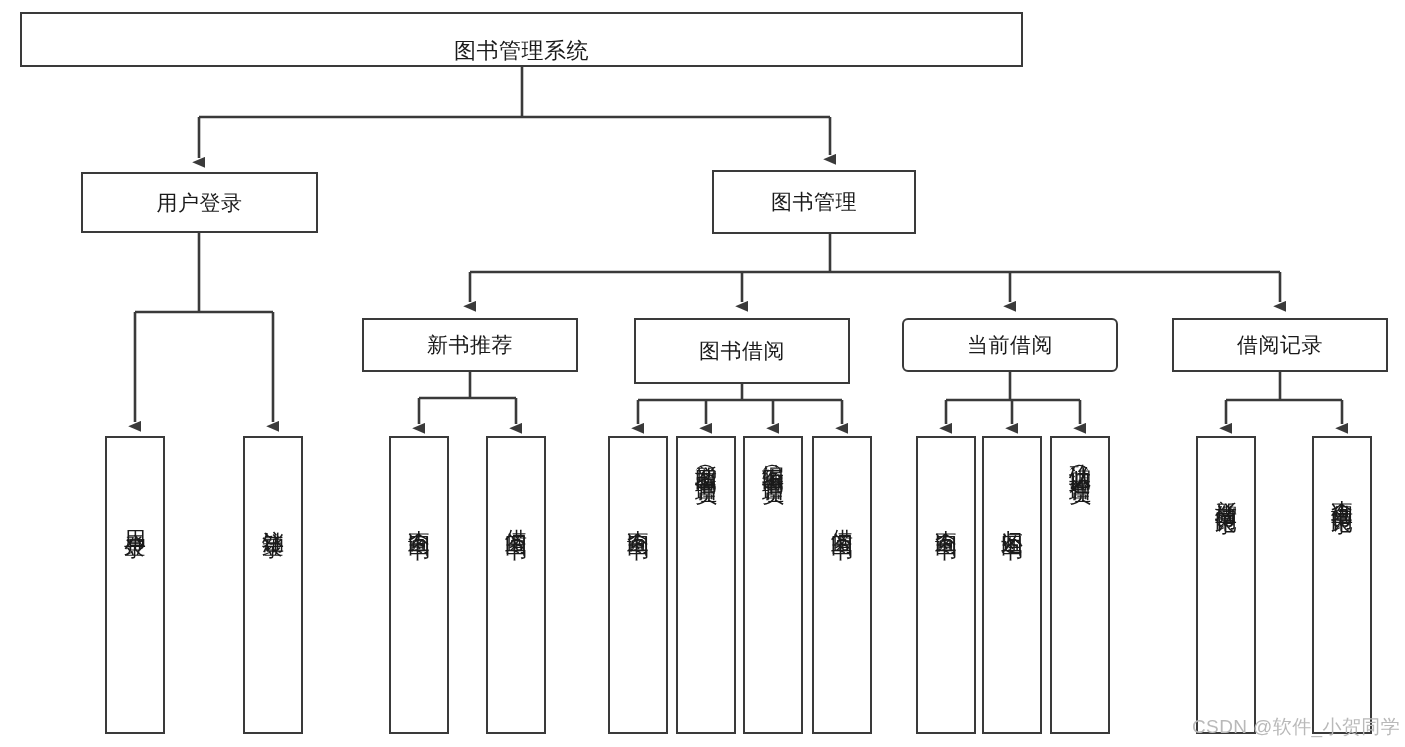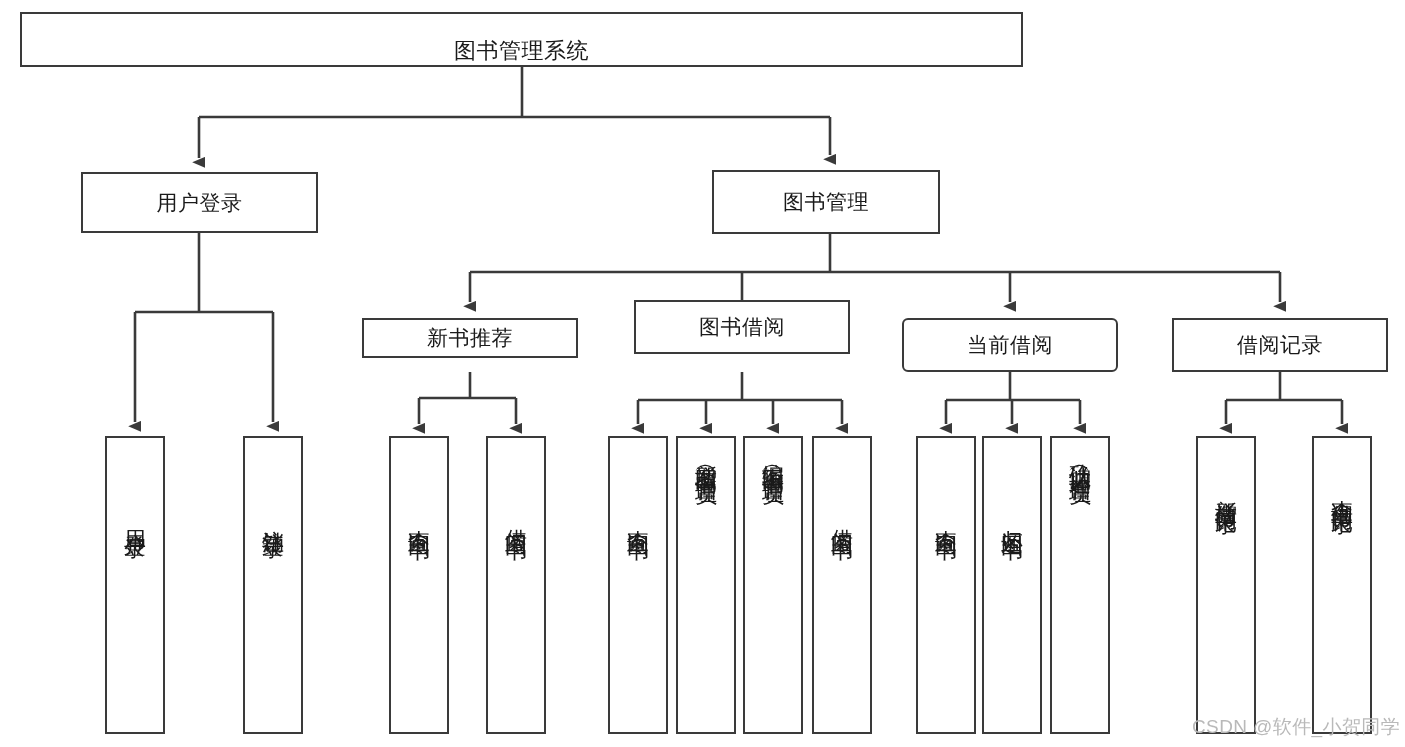--- a/index.html
+++ b/index.html
@@ -137,29 +137,29 @@
   </svg>
 
   <div class="node horiz root" style="left:20px; top:12px; width:1003px; height:55px;align-items:flex-end;">
     <span class="lbl">图书管理系统</span>
   </div>
 
   <div class="node horiz" style="left:81px; top:172px; width:237px; height:61px;">
     <span class="lbl">用户登录</span>
   </div>
 
-  <div class="node horiz" style="left:712px; top:170px; width:228px; height:64px;">
+  <div class="node horiz" style="left:712px; top:170px; width:204px; height:64px;">
     <span class="lbl">图书管理</span>
   </div>
 
-  <div class="node horiz" style="left:362px; top:318px; width:216px; height:40px;">
+  <div class="node horiz" style="left:362px; top:318px; width:216px; height:54px;">
     <span class="lbl">新书推荐</span>
   </div>
 
-  <div class="node horiz" style="left:634px; top:300px; width:216px; height:54px;">
+  <div class="node horiz" style="left:634px; top:318px; width:216px; height:66px;">
     <span class="lbl">图书借阅</span>
   </div>
 
   <div class="node horiz" style="left:902px; top:318px; width:216px; height:54px;border-radius:6px;">
     <span class="lbl">当前借阅</span>
   </div>
 
   <div class="node horiz" style="left:1172px; top:318px; width:216px; height:54px;">
     <span class="lbl">借阅记录</span>
   </div>

